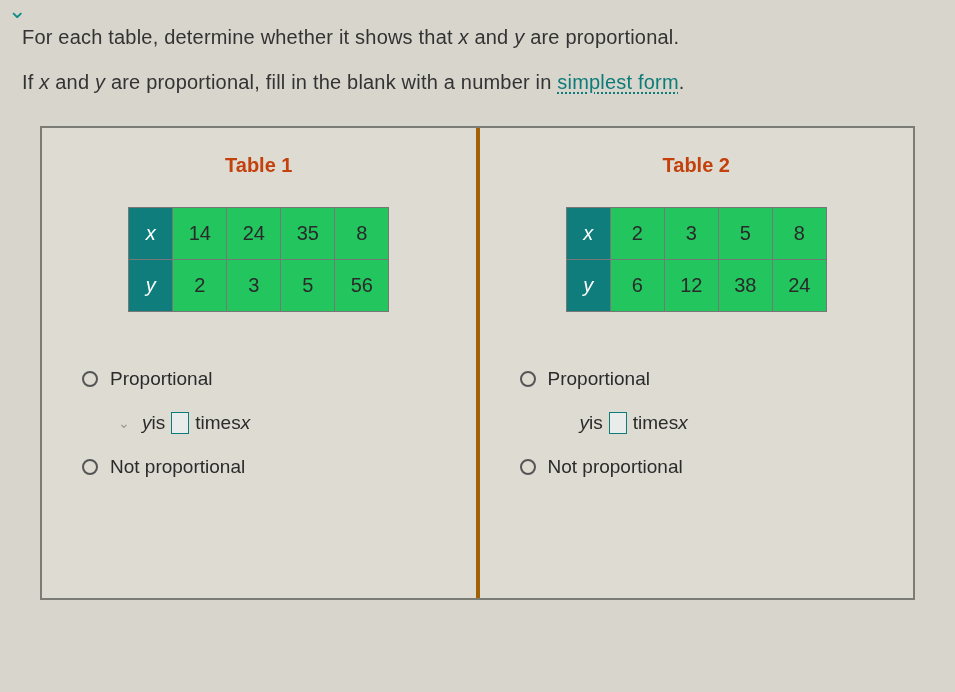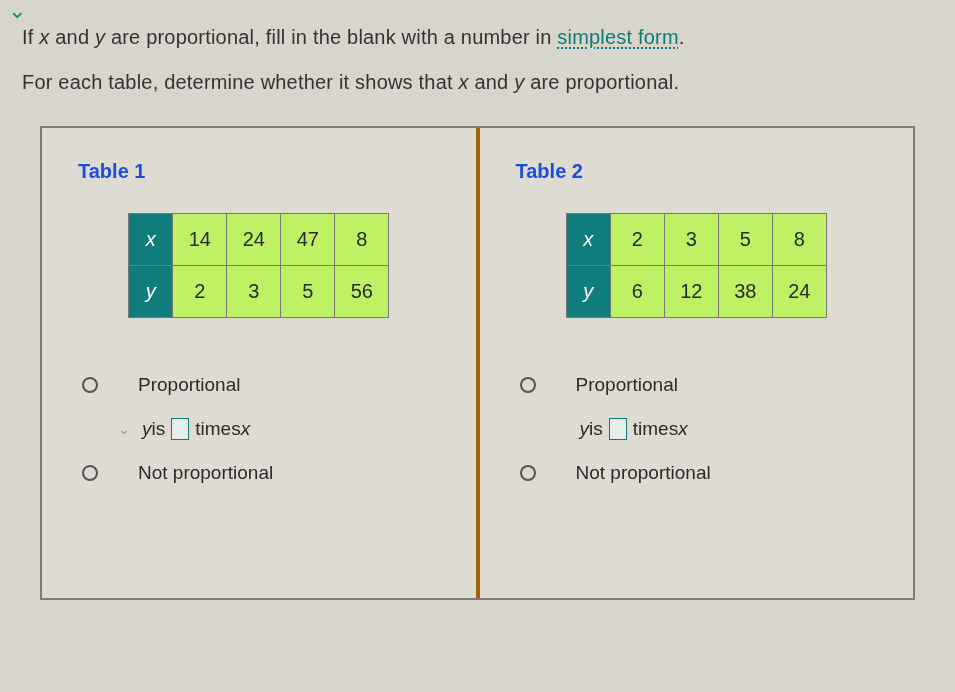--- a/index.html
+++ b/index.html
@@ -43,55 +43,54 @@
   }
   .panel {
     flex: 1;
     padding: 26px 36px 44px 36px;
     min-height: 470px;
   }
   .panel + .panel {
     border-left: 4px solid #a16207;
   }
   .tbl-title {
+    text-align: center;
     font-weight: bold;
     font-size: 20px;
     margin-bottom: 30px;
-    margin-top: 6px;
-    color: #1d4ed8;
+    color: #c2410c;
   }
   table.data {
     border-collapse: collapse;
     margin: 0 auto 56px auto;
   }
   table.data td, table.data th {
     border: 1.5px solid #777;
     width: 54px;
     height: 52px;
     text-align: center;
     font-size: 20px;
-    background: #bef264;
+    background: #22c55e;
   }
   table.data th {
     background: #0f7d7b;
     color: #fff;
     font-style: italic;
     font-weight: normal;
     width: 44px;
   }
   .options {
     font-size: 19px;
     color: #2b2b2b;
     padding-left: 4px;
   }
   .opt-row {
     display: flex;
     align-items: center;
     margin-bottom: 22px;
-    gap: 28px;
   }
   .radio {
     width: 16px;
     height: 16px;
     border: 2px solid #555;
     border-radius: 50%;
     margin-right: 12px;
     display: inline-block;
     flex-shrink: 0;
   }
@@ -119,38 +118,38 @@
   }
   .ital { font-style: italic; }
 </style>
 </head>
 <body>
 
 <span class="check-corner">⌄</span>
 
 <div class="instructions">
   <p>
-    <span>If </span><span class="var">x</span><span> and </span><span class="var">y</span><span> are proportional, fill in the blank with a number in </span><span class="link-text">simplest form</span><span>.</span>
+    <span>For each table, determine whether it shows that </span><span class="var">x</span><span> and </span><span class="var">y</span><span> are proportional.</span>
   </p>
   <p>
-    <span>For each table, determine whether it shows that </span><span class="var">x</span><span> and </span><span class="var">y</span><span> are proportional.</span>
+    <span>If </span><span class="var">x</span><span> and </span><span class="var">y</span><span> are proportional, fill in the blank with a number in </span><span class="link-text">simplest form</span><span>.</span>
   </p>
 </div>
 
 <div class="panels">
 
   <div class="panel">
     <div class="tbl-title">Table 1</div>
     <table class="data">
       <tbody>
           <tr>
         <th>x</th>
         <td>14</td>
         <td>24</td>
-        <td>47</td>
+        <td>35</td>
         <td>8</td>
       </tr>
       <tr>
         <th>y</th>
         <td>2</td>
         <td>3</td>
         <td>5</td>
         <td>56</td>
       </tr>
     </tbody>

